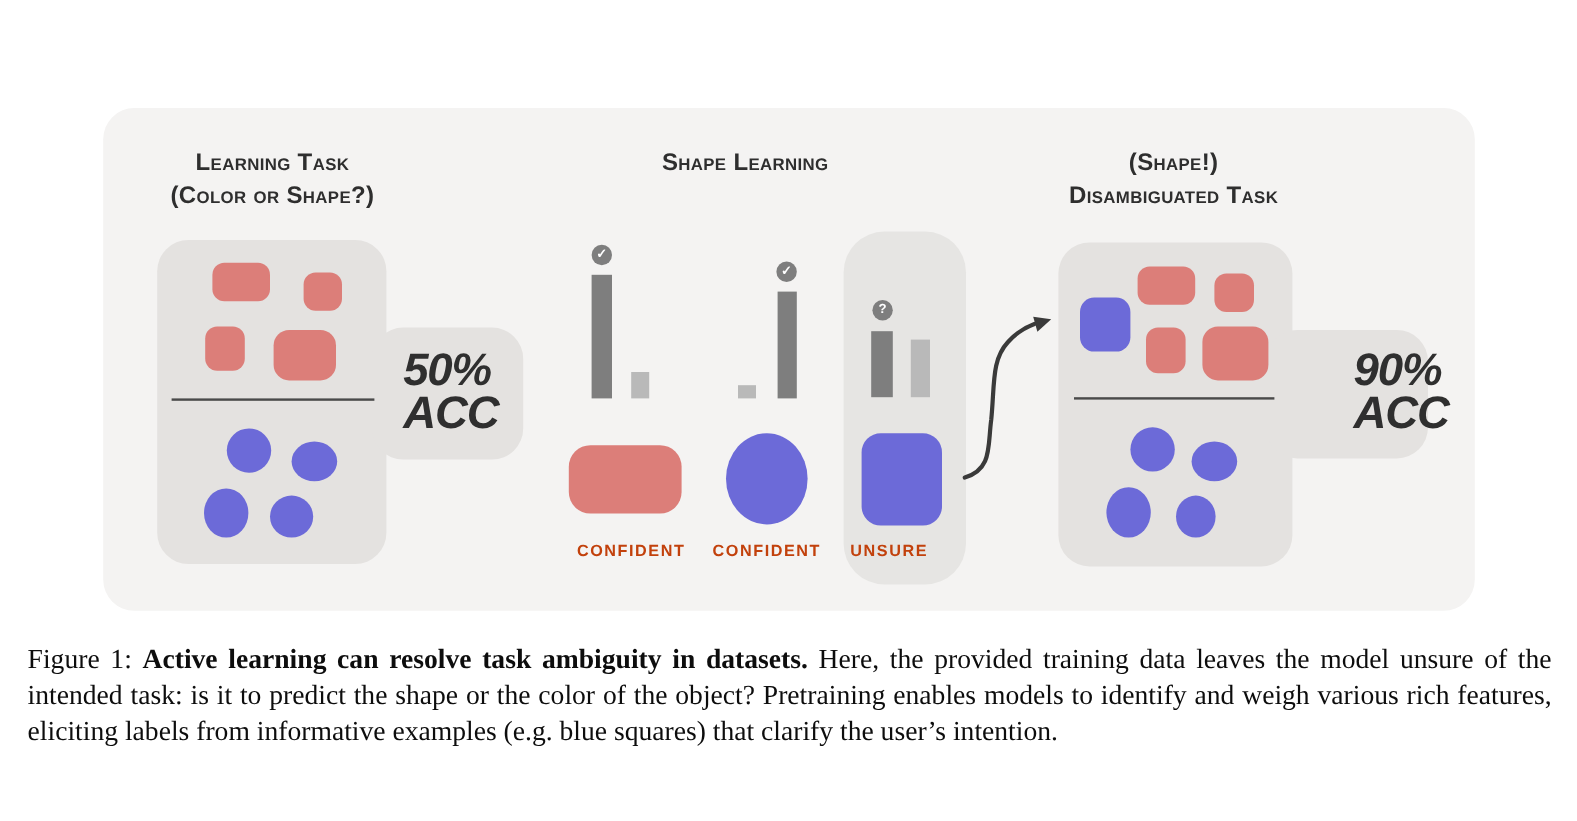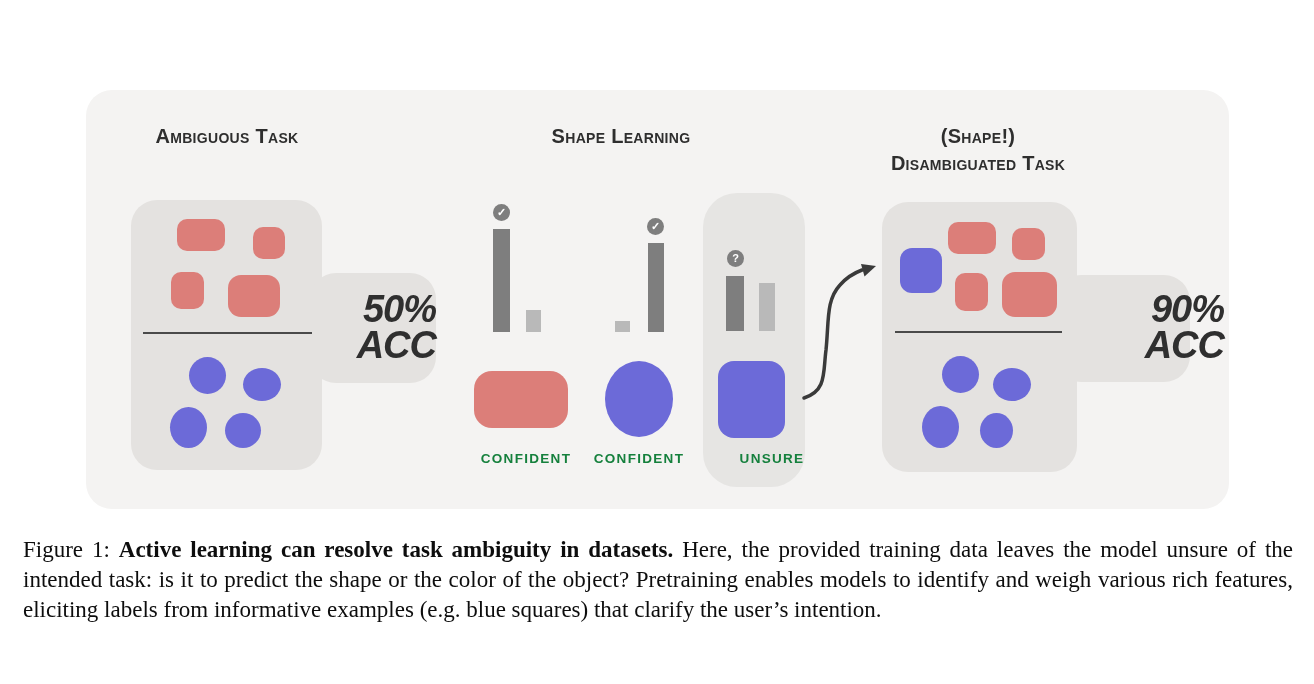--- a/index.html
+++ b/index.html
@@ -4,47 +4,48 @@
 <style>
   html,body{margin:0;padding:0;}
   body{width:1314px;height:684px;background:#ffffff;font-family:"Liberation Sans",sans-serif;}
   .page{position:relative;width:1314px;height:684px;background:#ffffff;overflow:hidden;}
   .figure-bg{position:absolute;left:86px;top:90px;width:1143px;height:419px;background:#f4f3f2;border-radius:26px;}
   .ptitle{position:absolute;text-align:center;font-weight:700;font-size:20px;line-height:27px;
           font-variant:small-caps;letter-spacing:.3px;color:#2e2e2e;}
   .panel{position:absolute;background:#e4e2e0;border-radius:26px;}
   .highlight{position:absolute;left:703px;top:193px;width:102px;height:294px;background:#e6e5e3;border-radius:34px;}
   .acc{position:absolute;font-style:italic;font-weight:700;font-size:38px;line-height:36px;
-       color:#2f2f2f;text-align:right;letter-spacing:-1px;}
+       color:#2f2f2f;text-align:left;letter-spacing:-1px;}
   .shape{position:absolute;}
   .red{background:#dc7e79;}
   .blue{background:#6c6ad8;}
   .ellipse{border-radius:50%;}
   .divider{position:absolute;height:2px;background:#4a4a4a;}
   .bar{position:absolute;}
   .bar-dark{background:#7e7e7e;}
   .bar-light{background:#b9b9b9;}
   .badge{position:absolute;width:17px;height:17px;border-radius:50%;background:#7e7e7e;color:#ffffff;
          font-weight:700;font-size:11px;line-height:17px;text-align:center;}
   .conf-label{position:absolute;top:451px;width:130px;text-align:center;font-weight:700;font-size:13.5px;
-              letter-spacing:1.3px;color:#15803d;}
+              letter-spacing:1.3px;color:#c2410c;}
   .arrow-svg{position:absolute;left:0;top:0;pointer-events:none;}
   .caption{position:absolute;left:23px;top:535px;width:1270px;font-family:"Liberation Serif",serif;
            font-size:23px;line-height:30px;color:#0d0d0d;text-align:justify;}
   .caption b{font-weight:700;}
 </style>
 </head>
 <body>
 
 <div class="page">
 
   <div class="figure-bg"></div>
 
   <div class="ptitle" style="left:97px;top:123px;width:260px;">
-    <div>Ambiguous Task</div>
+    <div>Learning Task</div>
+    <div>(Color or Shape?)</div>
   </div>
 
   <div class="panel" style="left:131px;top:200px;width:191px;height:270px;"></div>
   <div class="panel" style="left:310px;top:273px;width:126px;height:110px;"></div>
   <div class="acc" style="left:336px;top:291px;width:100px;">
     <div>50%</div>
     <div>ACC</div>
   </div>
 
   <div class="shape red" style="left:177px;top:219px;width:48px;height:32px;border-radius:10px;"></div>
@@ -72,21 +73,21 @@
   <div class="badge" style="left:647px;top:218px;">✓</div>
   <div class="bar bar-light" style="left:615px;top:321px;width:15px;height:11px;"></div>
   <div class="bar bar-dark" style="left:648px;top:243px;width:16px;height:89px;"></div>
   <div class="shape blue ellipse" style="left:605px;top:361px;width:68px;height:76px;"></div>
   <div class="conf-label" style="left:574px;">CONFIDENT</div>
 
   <div class="badge" style="left:727px;top:250px;">?</div>
   <div class="bar bar-dark" style="left:726px;top:276px;width:18px;height:55px;"></div>
   <div class="bar bar-light" style="left:759px;top:283px;width:16px;height:48px;"></div>
   <div class="shape blue" style="left:718px;top:361px;width:67px;height:77px;border-radius:16px;"></div>
-  <div class="conf-label" style="left:707px;">UNSURE</div>
+  <div class="conf-label" style="left:676px;">UNSURE</div>
 
   <svg class="arrow-svg" width="1314" height="684" viewBox="0 0 1314 684">
     <path d="M 804 398 C 827 391 823 372 826 350 C 829 321 826 300 840 285 C 847 277 854 273 862 270" fill="none" stroke="#3a3a3a" stroke-width="3.5" stroke-linecap="round"></path>
     <polygon points="876,266 864.5,276.5 861,264" fill="#3a3a3a"></polygon>
   </svg>
 
   <div class="ptitle" style="left:828px;top:123px;width:300px;">
     <div>(Shape!)</div>
     <div>Disambiguated Task</div>
   </div>

